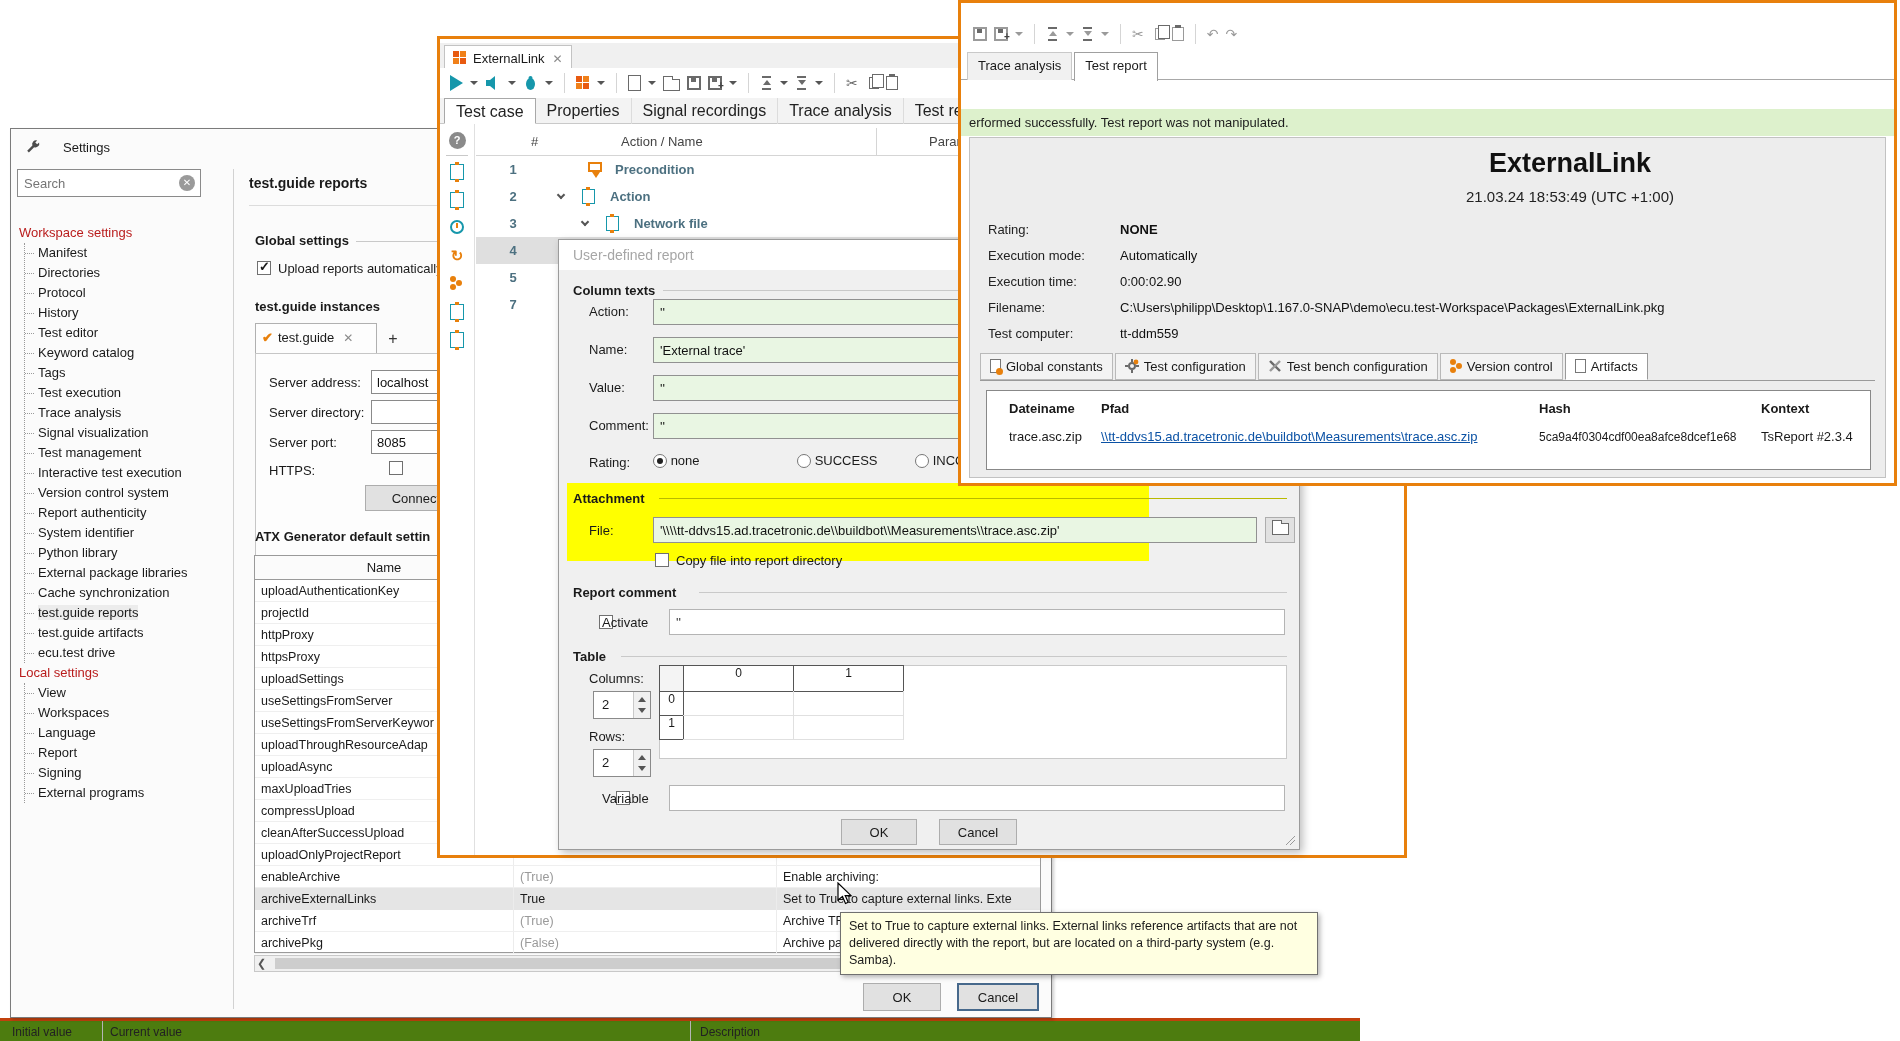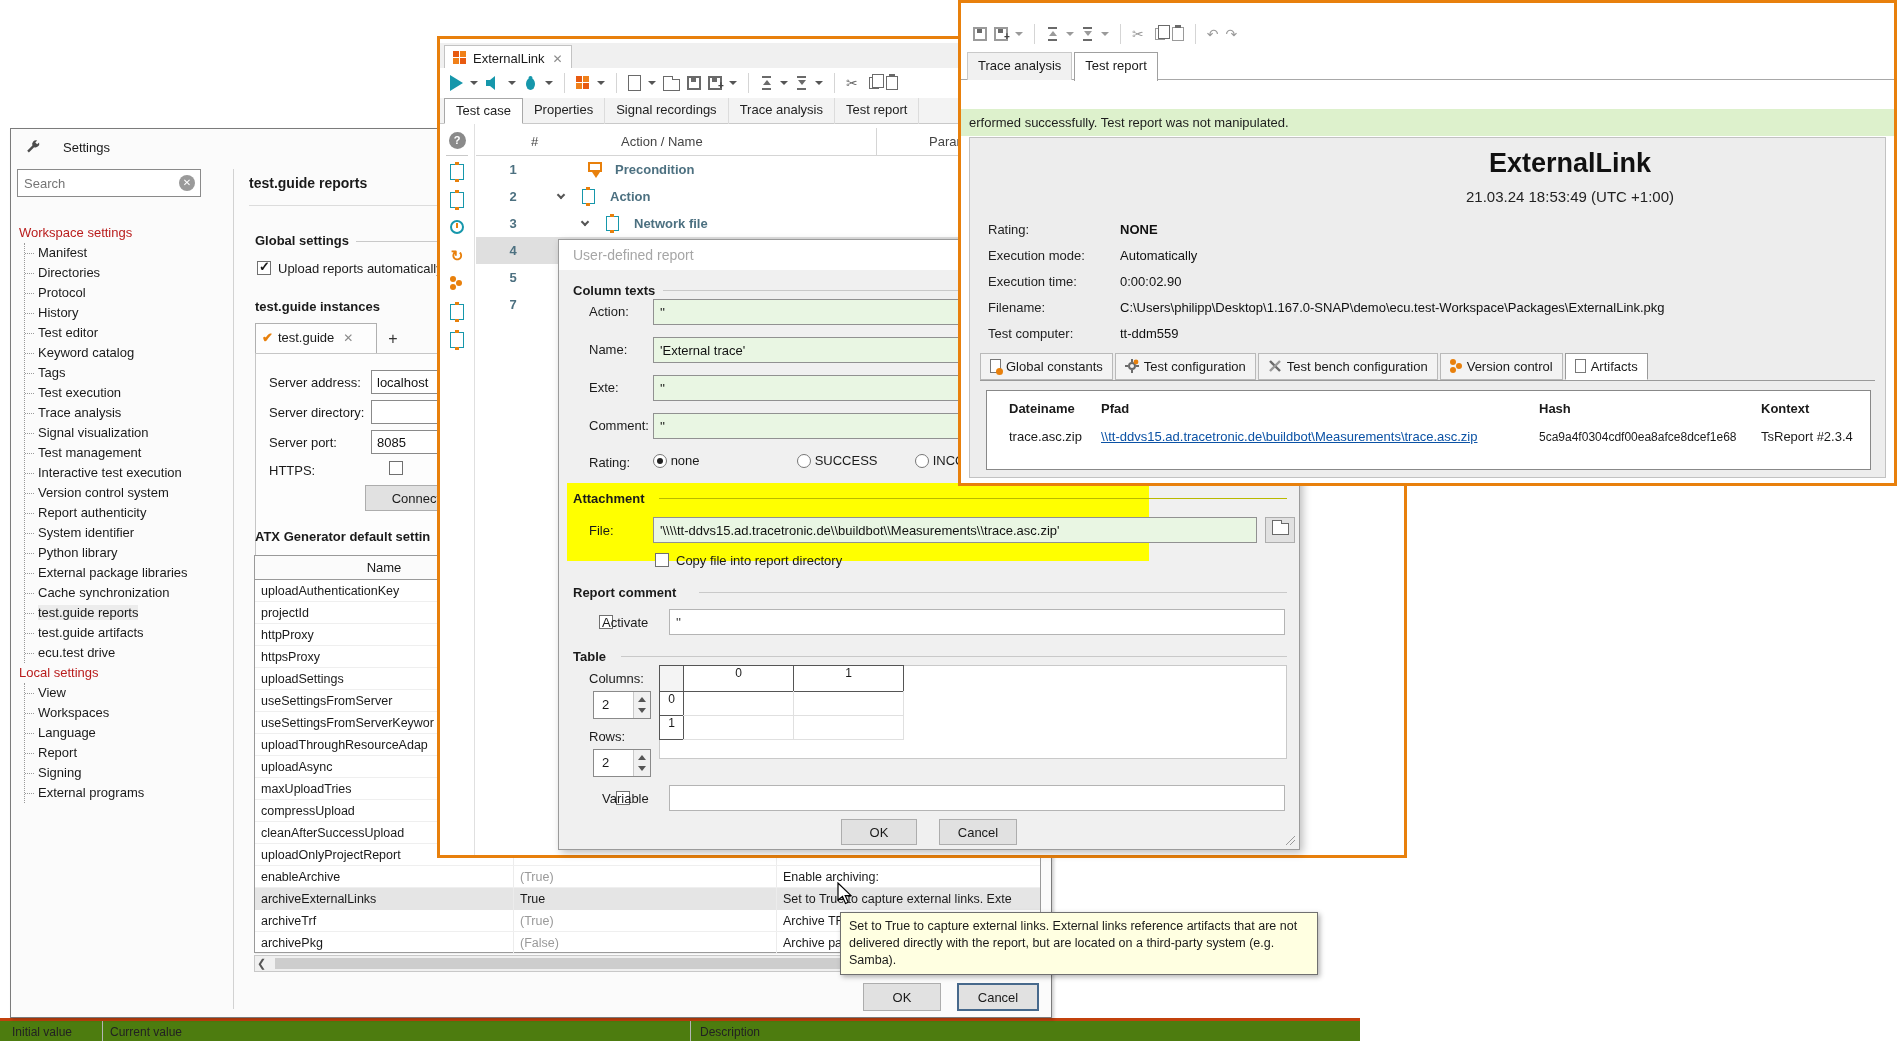--- a/index.html
+++ b/index.html
@@ -75,21 +75,21 @@
   .i-copy::before { content:""; position:absolute; left:2px; top:-4px; width:10px; height:12px; border:1px solid #6a6a6a; background:#fff; }
   .i-paste { width:12px; height:14px; border:1px solid #6a6a6a; background:#fff; position:relative; }
   .i-paste::before { content:""; position:absolute; top:-3px; left:2px; width:6px; height:3px; background:#6a6a6a; }
   .i-glyph { font-size:14px; color:#6a6a6a; line-height:14px; }
   .i-updown { width:13px; height:14px; position:relative; }
   .i-updown::before { content:""; position:absolute; left:2px; top:0; width:9px; height:2px; background:#6a6a6a; }
   .i-updown::after { content:""; position:absolute; left:2px; bottom:0; width:9px; height:2px; background:#6a6a6a; }
   .i-updown i { position:absolute; left:3px; top:4px; width:0; height:0; border-left:4px solid transparent; border-right:4px solid transparent; border-top:5px solid #6a6a6a; }
   .i-updown.exp i { border-top:none; border-bottom:5px solid #6a6a6a; }
   .gray * , .gray { color:#9a9a9a !important; }
-  .edit-tabs { position:absolute; left:0; top:59px; width:100%; height:26px; background:#f3f3f3; border-bottom:1px solid #c9c9c9; display:flex; padding-left:4px; font-size:13px; }
+  .edit-tabs { position:absolute; left:0; top:59px; width:100%; height:26px; background:#f3f3f3; border-bottom:1px solid #c9c9c9; display:flex; padding-left:4px; font-size:16px; }
   .edit-tab { padding:4px 11px 0 11px; height:26px; color:#222; border-right:1px solid #dcdcdc; }
   .edit-tab.on { background:#fff; border:1px solid #a8a8a8; border-bottom:1px solid #fff; margin-top:0; font-weight:normal; }
   .istrip { position:absolute; left:0; top:85px; width:35px; bottom:0; background:#fff; border-right:1px solid #e0e0e0; }
   .help-ico { width:17px; height:17px; border-radius:50%; background:#8a8a8a; color:#fff; font-size:11px; font-weight:bold; text-align:center; line-height:17px; margin:8px auto 6px auto; }
   .istrip hr { border:none; border-top:1px solid #c9c9c9; margin:0 6px 8px 6px; }
   .sico { width:15px; height:16px; margin:0 auto 12px auto; position:relative; }
   .mini-list { width:14px; height:16px; border:1px solid #1697ab; background:#fff; position:relative; }
   .mini-list::before { content:""; position:absolute; top:-3px; left:4px; width:4px; height:3px; background:#e8800c; }
   .mini-list::after { content:""; position:absolute; bottom:-3px; left:4px; width:4px; height:3px; background:#e8800c; }
   .mini-clock { width:14px; height:14px; border-radius:50%; border:2px solid #1697ab; position:relative; }
@@ -506,21 +506,21 @@
   <div class="win dlg">
     <div class="dlg-title">User-defined report</div>
 
     <span class="abs glabel" style="left:14px;top:43px">Column texts</span>
     <div class="gline" style="left:104px;top:50px;width:624px"></div>
 
     <span class="flabel" style="left:30px;top:64px">Action:</span>
     <input class="ginput" style="left: 94px; top: 59px; width: 590px; height: 26px;" value="''">
     <span class="flabel" style="left:30px;top:102px">Name:</span>
     <input class="ginput" style="left: 94px; top: 97px; width: 590px; height: 26px;" value="'External trace'">
-    <span class="flabel" style="left:30px;top:140px">Exte:</span>
+    <span class="flabel" style="left:30px;top:140px">Value:</span>
     <input class="ginput" style="left: 94px; top: 135px; width: 590px; height: 26px;" value="''">
     <span class="flabel" style="left:30px;top:178px">Comment:</span>
     <input class="ginput" style="left: 94px; top: 173px; width: 590px; height: 26px;" value="''">
 
     <span class="flabel" style="left:30px;top:215px">Rating:</span>
     <span class="abs" style="left:94px;top:213px"><span class="radio on"></span> <span>none</span></span>
     <span class="abs" style="left:238px;top:213px"><span class="radio"></span> <span>SUCCESS</span></span>
     <span class="abs" style="left:356px;top:213px"><span class="radio"></span> <span>INCO</span></span>
 
     <div class="ylt"></div>

